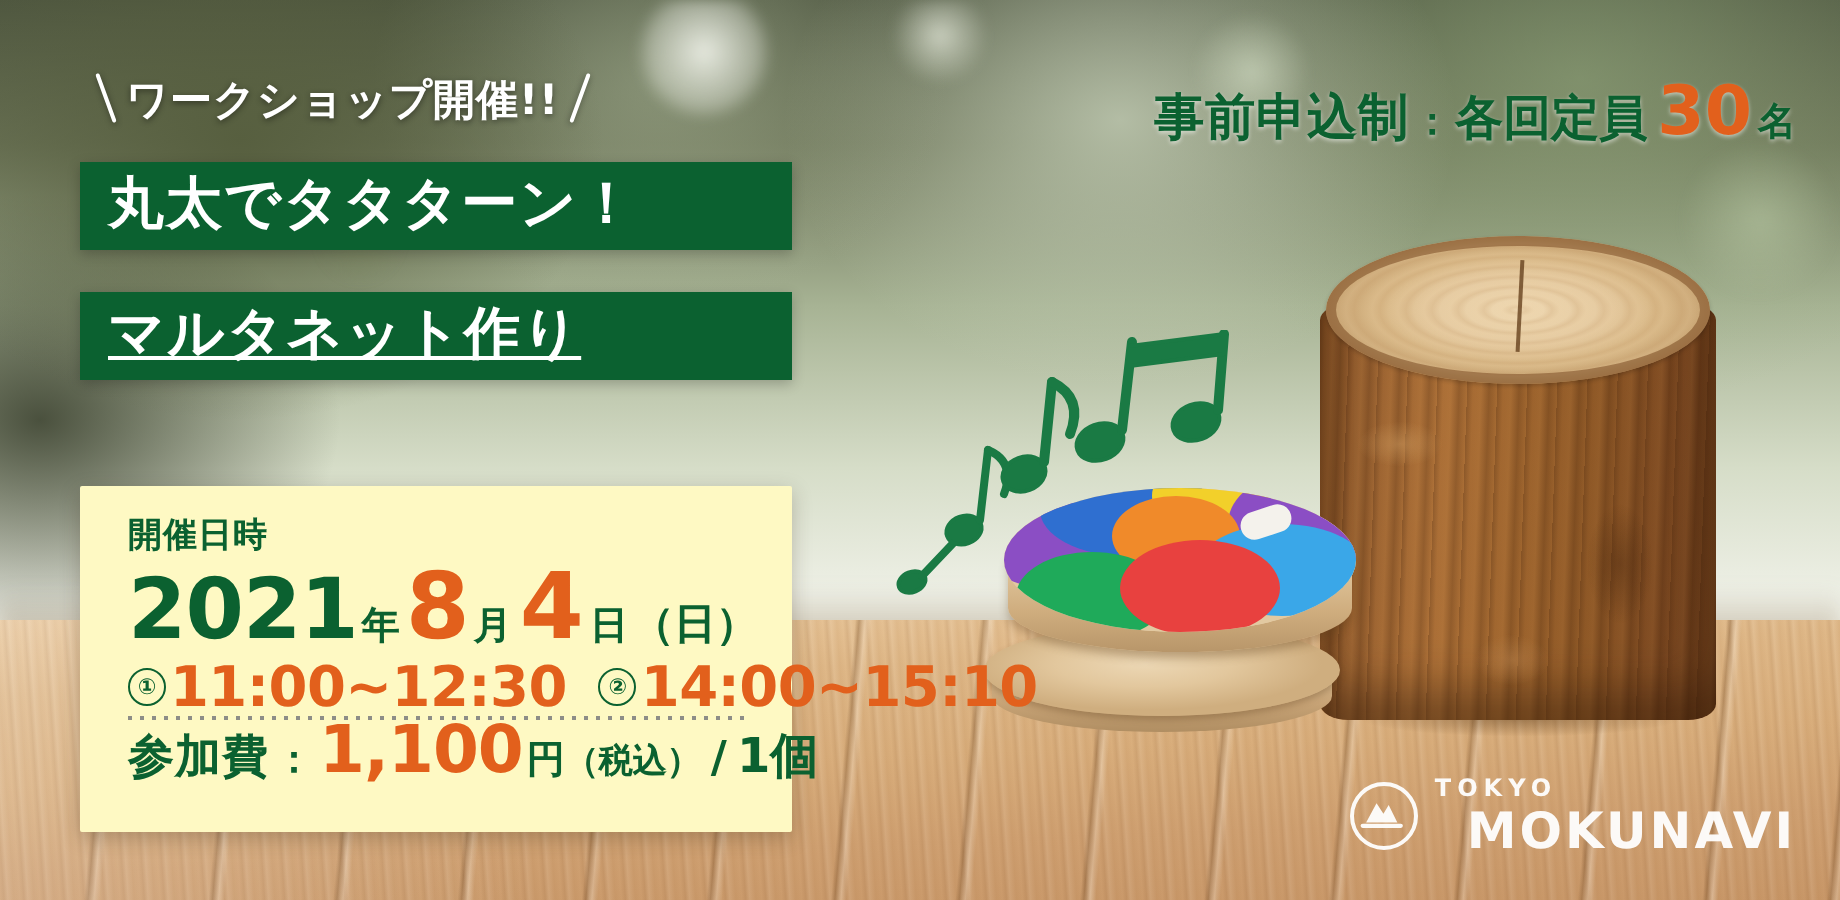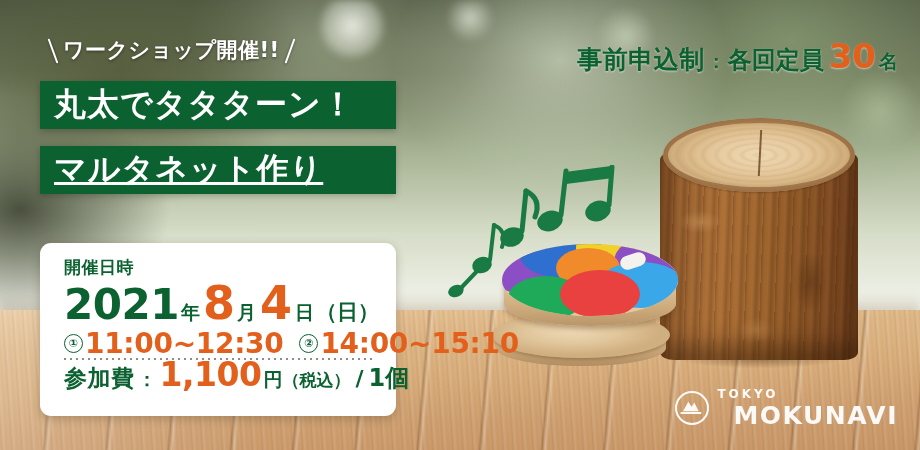--- a/index.html
+++ b/index.html
@@ -75,21 +75,21 @@
     background: linear-gradient(180deg, rgba(120,92,58,0) 0%, rgba(116,88,52,0.30) 100%);
     filter: blur(5px);
   }
 
   
   .kicker {
     position: absolute;
     left: 52px;
     top: 36px;
     display: flex;
-    align-items: flex-end;
+    align-items: flex-start;
     gap: 9px;
     color: #ffffff;
     font-size: 21px;
     font-weight: 700;
     letter-spacing: 0.5px;
     text-shadow: 0 1px 3px rgba(0,0,0,0.45);
     white-space: nowrap;
   }
   .slash {
     display: inline-block;
@@ -101,21 +101,21 @@
   }
   .slash.left  { transform: rotate(-20deg); }
   .slash.right { transform: rotate(20deg); }
 
   .title-bar {
     position: absolute;
     left: 40px;
     background: #0b6130;
     color: #ffffff;
     font-weight: 700;
-    font-size: 32px;
+    font-size: 28px;
     line-height: 1;
     letter-spacing: 1px;
     padding: 7px 14px 9px 14px;
     box-sizing: border-box;
     white-space: nowrap;
     box-shadow: 0 2px 6px rgba(0,0,0,0.22);
   }
   .title-bar.one { top: 81px;  width: 356px; }
   .title-bar.two { top: 146px; width: 356px; text-decoration: underline; }
 
@@ -135,22 +135,22 @@
   .capacity .num       { font-size: 34px; font-weight: 700; color: #e2601c; padding: 0 3px 0 5px; }
   .capacity .unit      { font-size: 19px; font-weight: 700; }
 
   
   .info-card {
     position: absolute;
     left: 40px;
     top: 243px;
     width: 356px;
     height: 173px;
-    background: #ffffff;
-    border-radius: 11px;
+    background: #fef9c3;
+    border-radius: 1px;
     box-shadow: 0 3px 10px rgba(60,48,30,0.28);
     box-sizing: border-box;
     padding: 28px 0 0 0;
   }
   .row-when {
     position: absolute;
     left: 24px;
     top: 13px;
     display: flex;
     align-items: flex-end;

